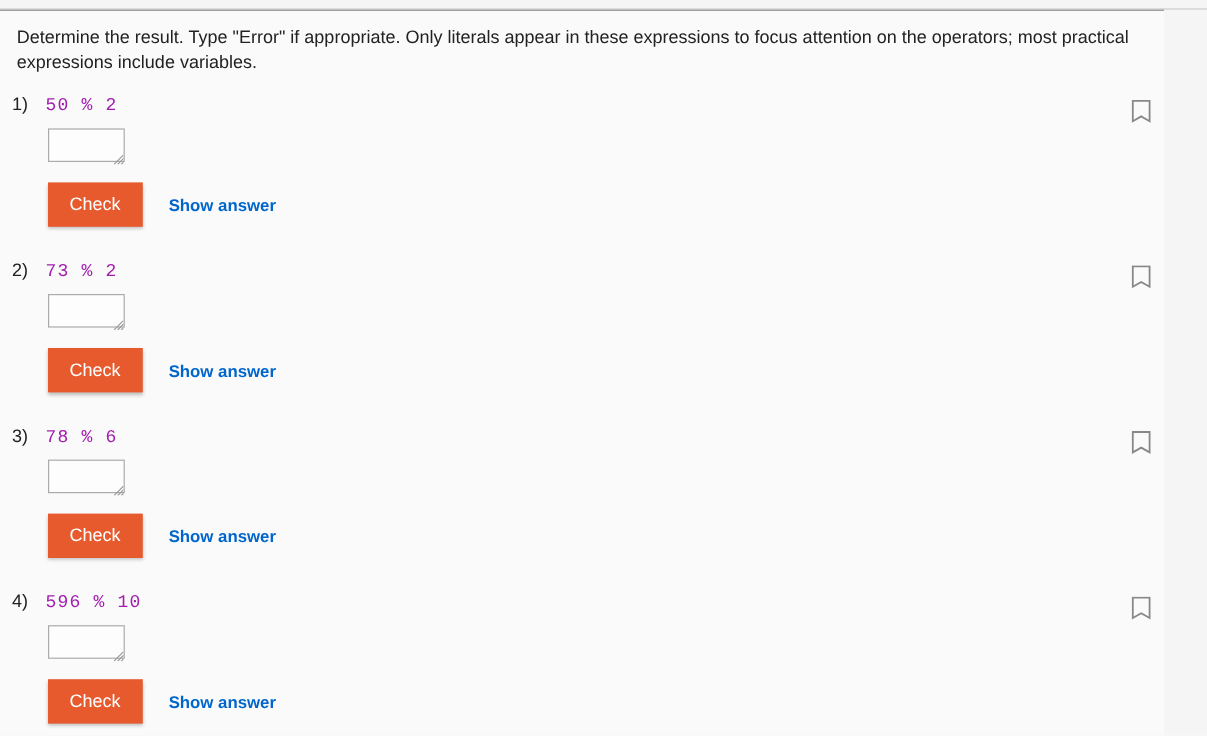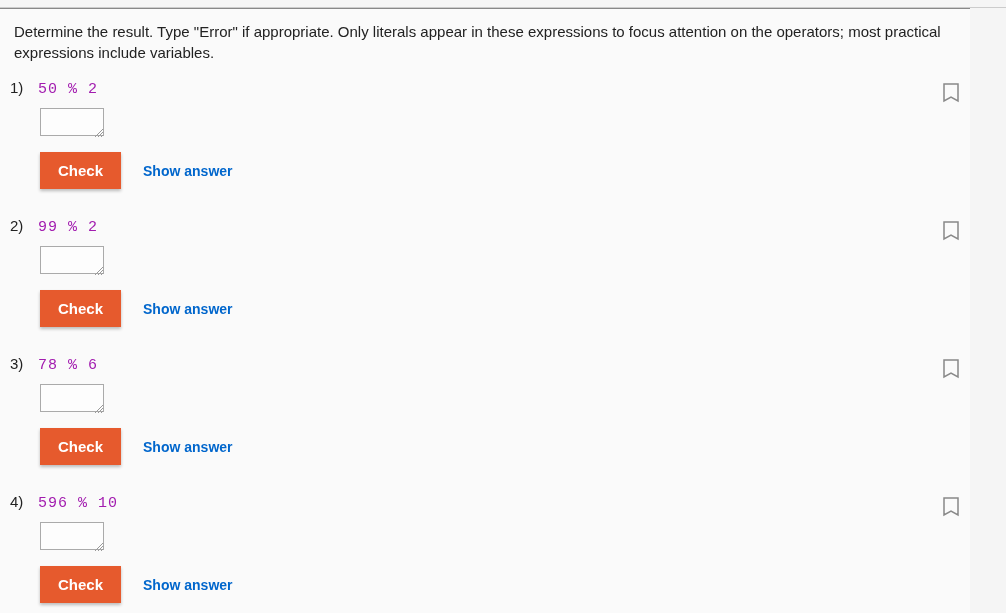--- a/index.html
+++ b/index.html
@@ -82,21 +82,21 @@
       align-items: center;
       gap: 22px;
       margin-left: 30px;
     }
     .check-btn {
       background: #e65a2d;
       color: #fff;
       border: none;
       padding: 10px 18px;
       font-size: 15px;
-      font-weight: bold;
+      font-weight: normal;
       cursor: pointer;
       box-shadow: 0 2px 3px rgba(0,0,0,0.25);
     }
     .show-answer-link {
       color: #0066cc;
       font-size: 14px;
       font-weight: bold;
       cursor: pointer;
       text-decoration: none;
     }
@@ -155,21 +155,21 @@
   </div>
 
   <div class="question-block">
     <div class="bookmark-icon">
       <svg width="18" height="22" viewBox="0 0 18 22">
           <path d="M2 1 L16 1 L16 18 L9 14 L2 18 Z" fill="none" stroke="#888" stroke-width="1.5"></path>
         </svg>
     </div>
     <div class="question-row">
       <span class="question-number">2)</span>
-      <span class="question-expr">99 % 2</span>
+      <span class="question-expr">73 % 2</span>
     </div>
     <div class="input-wrap">
       <textarea style=""></textarea>
       <span class="resize-grip">
         <svg width="8" height="8">
             <path d="M0 8 L8 0 M3 8 L8 3 M6 8 L8 6" stroke="#999" stroke-width="1"></path>
           </svg>
       </span>
     </div>
     <div class="button-row">

